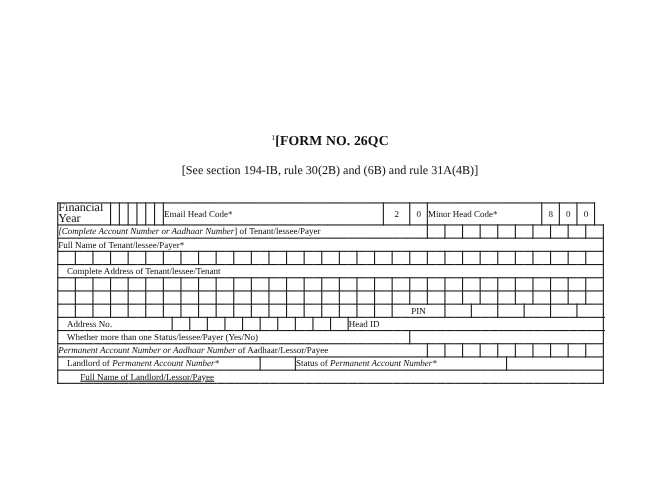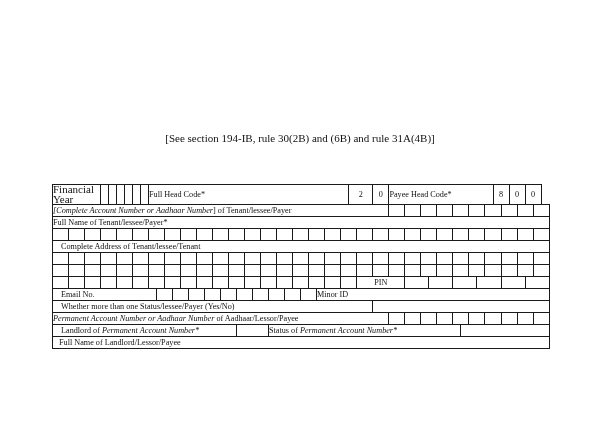--- a/index.html
+++ b/index.html
@@ -78,21 +78,22 @@
   }
   td.lbl {
     padding-left: 4px;
     font-size: 8.2px;
     white-space: nowrap;
   }
   td.lbl.indent {
     padding-left: 8px;
   }
   td.lbl.indent2 {
-    padding-left: 6px;
+    padding-left: 20px;
+    text-decoration: underline;
   }
   td.ctr {
     text-align: center;
   }
   td.box {
     height: 11px;
   }
   td.tall {
     height: 18px;
   }
@@ -107,20 +108,21 @@
   .two-line {
     display: block;
   }
 </style>
 </head>
 <body>
 
 <div class="page">
 
   <div class="heading-block">
+    <div class="form-title"><span class="sup">1</span><span>[FORM NO. 26QC</span></div>
     <div class="form-subtitle">[See section 194-IB, rule 30(2B) and (6B) and rule 31A(4B)]</div>
   </div>
 
   <div class="form-table-wrap">
     <table class="form-table">
       <colgroup>
 
         <col style="width:8px">
           <col style="width:8px">
           <col style="width:8px">
@@ -190,24 +192,24 @@
         <td class="fy-cell" colspan="6" rowspan="2">
           <span class="two-line">Financial</span>
           <span class="two-line">Year</span>
         </td>
         <td class="box" rowspan="2"></td>
         <td class="box" rowspan="2"></td>
         <td class="box" rowspan="2"></td>
         <td class="box" rowspan="2"></td>
         <td class="box" rowspan="2"></td>
         <td class="box" rowspan="2"></td>
-        <td class="lbl" colspan="25" rowspan="2">Full Head Code*</td>
+        <td class="lbl" colspan="25" rowspan="2">Email Head Code*</td>
         <td class="ctr" colspan="3" rowspan="2">2</td>
         <td class="ctr" colspan="2" rowspan="2">0</td>
-        <td class="lbl" colspan="13" rowspan="2">Payee Head Code*</td>
+        <td class="lbl" colspan="13" rowspan="2">Minor Head Code*</td>
         <td class="ctr" colspan="2" rowspan="2">8</td>
         <td class="ctr" colspan="2" rowspan="2">0</td>
         <td class="ctr" colspan="2" rowspan="2">0</td>
       </tr>
       <tr></tr>
 
       <tr>
         <td class="lbl" colspan="42"><span class="ital">[Complete Account Number or Aadhaar Number</span><span>] of Tenant/lessee/Payer</span></td>
         <td class="box" colspan="2"></td>
         <td class="box" colspan="2"></td>
@@ -354,32 +356,32 @@
         <td class="lbl ctr" colspan="6">PIN</td>
         <td class="box" colspan="3"></td>
         <td class="box" colspan="3"></td>
         <td class="box" colspan="3"></td>
         <td class="box" colspan="3"></td>
         <td class="box" colspan="3"></td>
         <td class="box" colspan="3"></td>
       </tr>
 
       <tr>
-        <td class="lbl indent" colspan="13">Email No.</td>
-        <td class="box" colspan="2"></td>
-        <td class="box" colspan="2"></td>
-        <td class="box" colspan="2"></td>
-        <td class="box" colspan="2"></td>
-        <td class="box" colspan="2"></td>
-        <td class="box" colspan="2"></td>
-        <td class="box" colspan="2"></td>
-        <td class="box" colspan="2"></td>
-        <td class="box" colspan="2"></td>
-        <td class="box" colspan="2"></td>
-        <td class="lbl" colspan="31">Minor ID</td>
+        <td class="lbl indent" colspan="13">Address No.</td>
+        <td class="box" colspan="2"></td>
+        <td class="box" colspan="2"></td>
+        <td class="box" colspan="2"></td>
+        <td class="box" colspan="2"></td>
+        <td class="box" colspan="2"></td>
+        <td class="box" colspan="2"></td>
+        <td class="box" colspan="2"></td>
+        <td class="box" colspan="2"></td>
+        <td class="box" colspan="2"></td>
+        <td class="box" colspan="2"></td>
+        <td class="lbl" colspan="31">Head ID</td>
       </tr>
 
       <tr>
         <td class="lbl indent tall" colspan="40">Whether more than one Status/lessee/Payer (Yes/No)</td>
         <td class="box tall" colspan="22"></td>
       </tr>
 
       <tr>
         <td class="lbl" colspan="42"><span class="ital">Permanent Account Number or Aadhaar Number</span><span> of Aadhaar/Lessor/Payee</span></td>
         <td class="box" colspan="2"></td>

